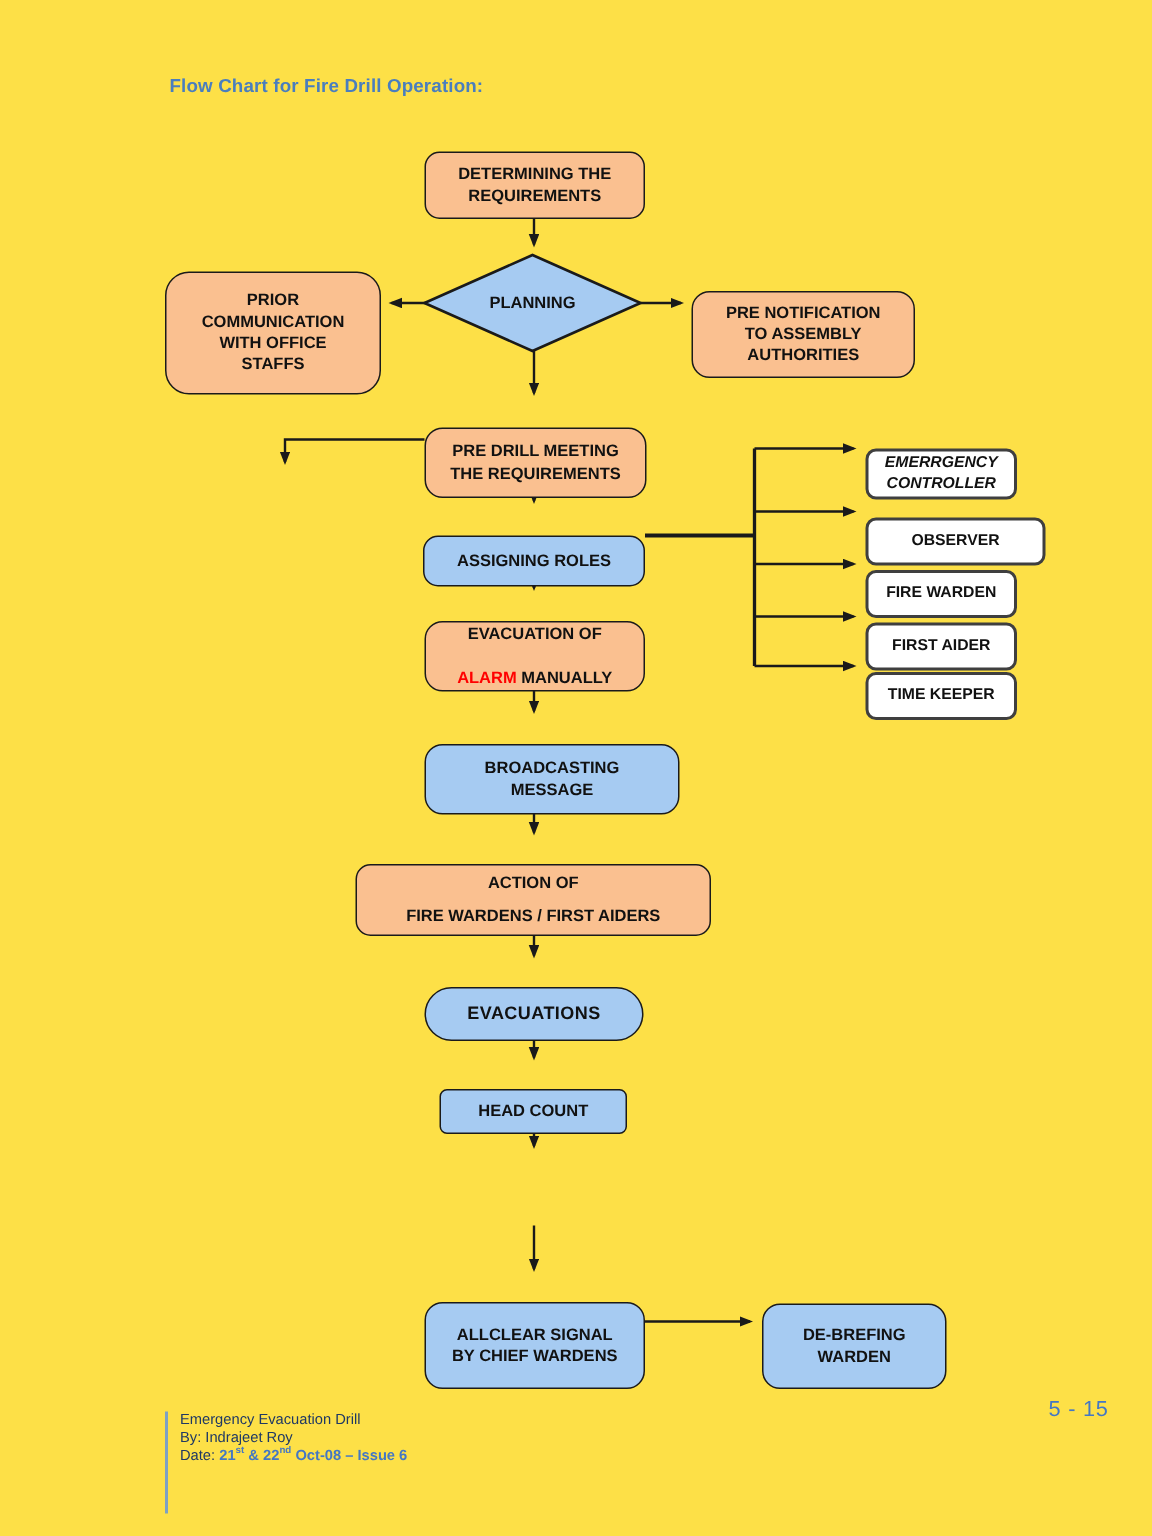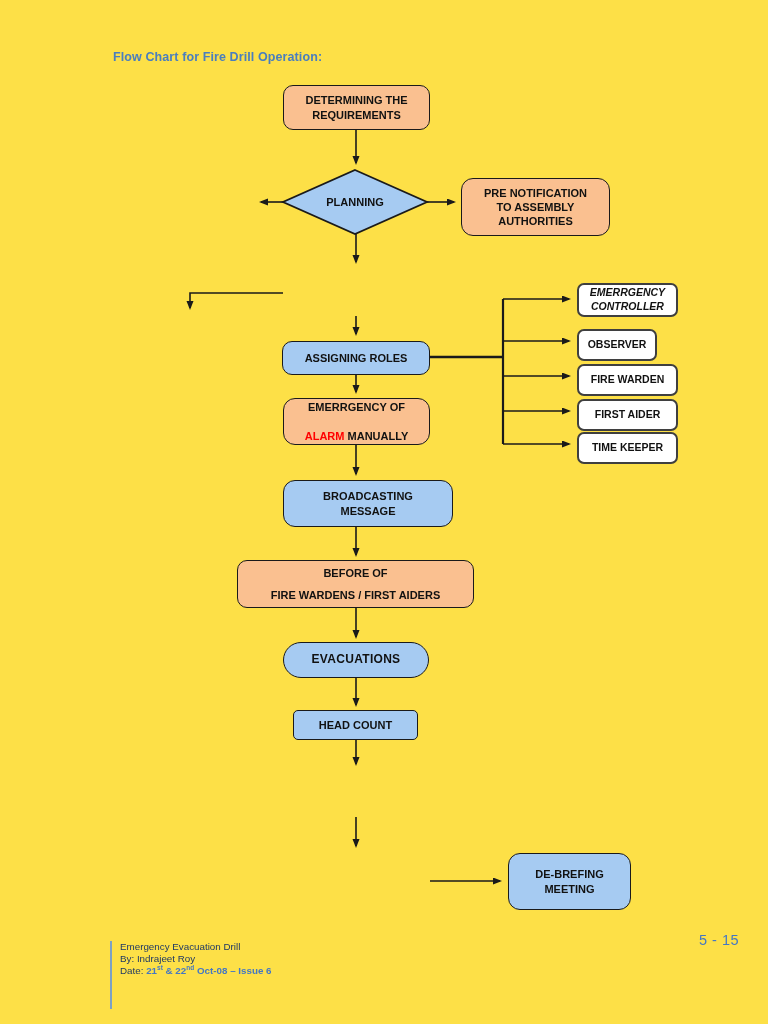--- a/index.html
+++ b/index.html
@@ -29,20 +29,21 @@
   .conn.thick{stroke-width:2.6;}
   .conn.trunk{stroke-width:2.2;}
   .arrow-tip{fill:var(--border_dark);}
   .diamond-shape{fill:var(--blue_fill);stroke:var(--border_dark);stroke-width:1.8;}
 
   .node{
     position:absolute;display:flex;flex-direction:column;align-items:center;justify-content:center;
     text-align:center;border:1.8px solid var(--border_dark);
     font-weight:bold;font-size:11px;line-height:1.3;color:#111;
     padding:14px 6px;
+    margin-top:16px;
   }
   .node-label{white-space:pre-line;}
   .orange{background:var(--orange_fill);}
   .blue{background:var(--blue_fill);}
   .plain{background:transparent;border:none;}
   .role{
     background:var(--white_fill);border:2px solid var(--role_border);border-radius:7px;
     font-size:10.5px;
   }
   .alarm{color:var(--alarm_red);}
@@ -98,83 +99,97 @@
     <path class="conn" d="M356 735 V764" marker-end="url(#arrw)"></path>
     <path class="conn" d="M356 817 V846" marker-end="url(#arrw)"></path>
     <path class="conn" d="M430 881 H500" marker-end="url(#arrw)"></path>
   </svg>
 
   <div class="node orange" style="left:283px;top:85px;width:147px;height:45px;border-radius:10px;">
     <span class="node-label">DETERMINING THE
 REQUIREMENTS</span>
   </div>
 
-  <div class="node plain" style="left:283px;top:170px;width:144px;height:64px;">
+  <div class="node plain" style="left:283px;top:154px;width:144px;height:64px;">
     <span class="node-label">PLANNING</span>
   </div>
 
+  <div class="node orange" style="left:110px;top:165px;width:144px;height:82px;border-radius:16px;">
+    <span class="node-label">PRIOR
+COMMUNICATION
+WITH OFFICE
+STAFFS</span>
+  </div>
 
   <div class="node orange" style="left:461px;top:178px;width:149px;height:58px;border-radius:12px;">
     <span class="node-label">PRE NOTIFICATION
 TO ASSEMBLY
 AUTHORITIES</span>
   </div>
 
+  <div class="node orange" style="left:283px;top:269px;width:148px;height:47px;border-radius:12px;">
+    <span class="node-label">PRE DRILL MEETING
+THE REQUIREMENTS</span>
+  </div>
 
 
   <div class="node blue" style="left:282px;top:341px;width:148px;height:34px;border-radius:10px;">
     <span class="node-label">ASSIGNING ROLES</span>
   </div>
 
   <div class="node role" style="left:577px;top:283px;width:101px;height:34px;font-style:italic;">
     <span class="node-label">EMERRGENCY
 CONTROLLER</span>
   </div>
-  <div class="node role" style="left:577px;top:329px;width:80px;height:23px;">
+  <div class="node role" style="left:577px;top:329px;width:120px;height:23px;">
     <span class="node-label">OBSERVER</span>
   </div>
   <div class="node role" style="left:577px;top:364px;width:101px;height:23px;">
     <span class="node-label">FIRE WARDEN</span>
   </div>
   <div class="node role" style="left:577px;top:399px;width:101px;height:23px;">
     <span class="node-label">FIRST AIDER</span>
   </div>
   <div class="node role" style="left:577px;top:432px;width:101px;height:23px;">
     <span class="node-label">TIME KEEPER</span>
   </div>
 
   <div class="node orange" style="left:283px;top:398px;width:147px;height:47px;border-radius:12px;">
-    <span class="node-label"><span>EMERRGENCY OF</span><br>
+    <span class="node-label"><span>EVACUATION OF</span><br>
       <span class="alarm">ALARM</span><span> MANUALLY</span>
     </span>
   </div>
 
   <div class="node blue" style="left:283px;top:480px;width:170px;height:47px;border-radius:12px;">
     <span class="node-label">BROADCASTING
 MESSAGE</span>
   </div>
 
   <div class="node orange action-gap" style="left:237px;top:560px;width:237px;height:48px;border-radius:10px;">
-    <span>BEFORE OF</span>
+    <span>ACTION OF</span>
     <span>FIRE WARDENS / FIRST AIDERS</span>
   </div>
 
   <div class="node blue" style="left:283px;top:642px;width:146px;height:36px;border-radius:18px;">
     <span class="node-label evac-label">EVACUATIONS</span>
   </div>
 
   <div class="node blue" style="left:293px;top:710px;width:125px;height:25px;border-radius:5px;">
     <span class="node-label">HEAD COUNT</span>
   </div>
 
 
+  <div class="node blue" style="left:283px;top:852px;width:147px;height:58px;border-radius:12px;">
+    <span class="node-label">ALLCLEAR SIGNAL
+BY CHIEF WARDENS</span>
+  </div>
 
   <div class="node blue" style="left:508px;top:853px;width:123px;height:57px;border-radius:12px;">
     <span class="node-label">DE-BREFING
-MEETING</span>
+WARDEN</span>
   </div>
 
   <div class="footer-rule"></div>
   <div class="footer-text">
     <div>Emergency Evacuation Drill</div>
     <div>By: Indrajeet Roy</div>
     <div><span>Date: </span><span class="footer-date-value"><span>21</span><sup>st</sup><span> &amp; 22</span><sup>nd</sup><span> Oct-08 – Issue 6</span></span></div>
   </div>
   <div class="page-num">5 - 15</div>
 

